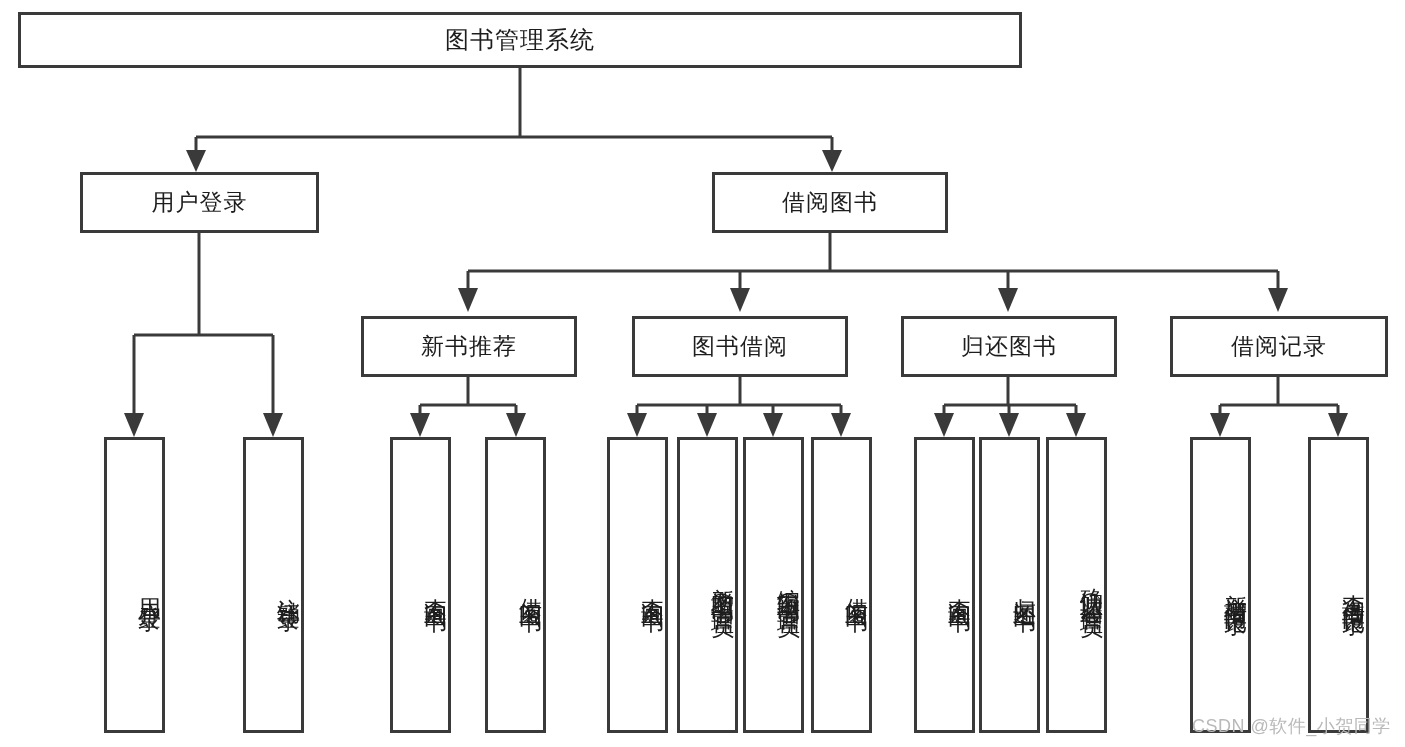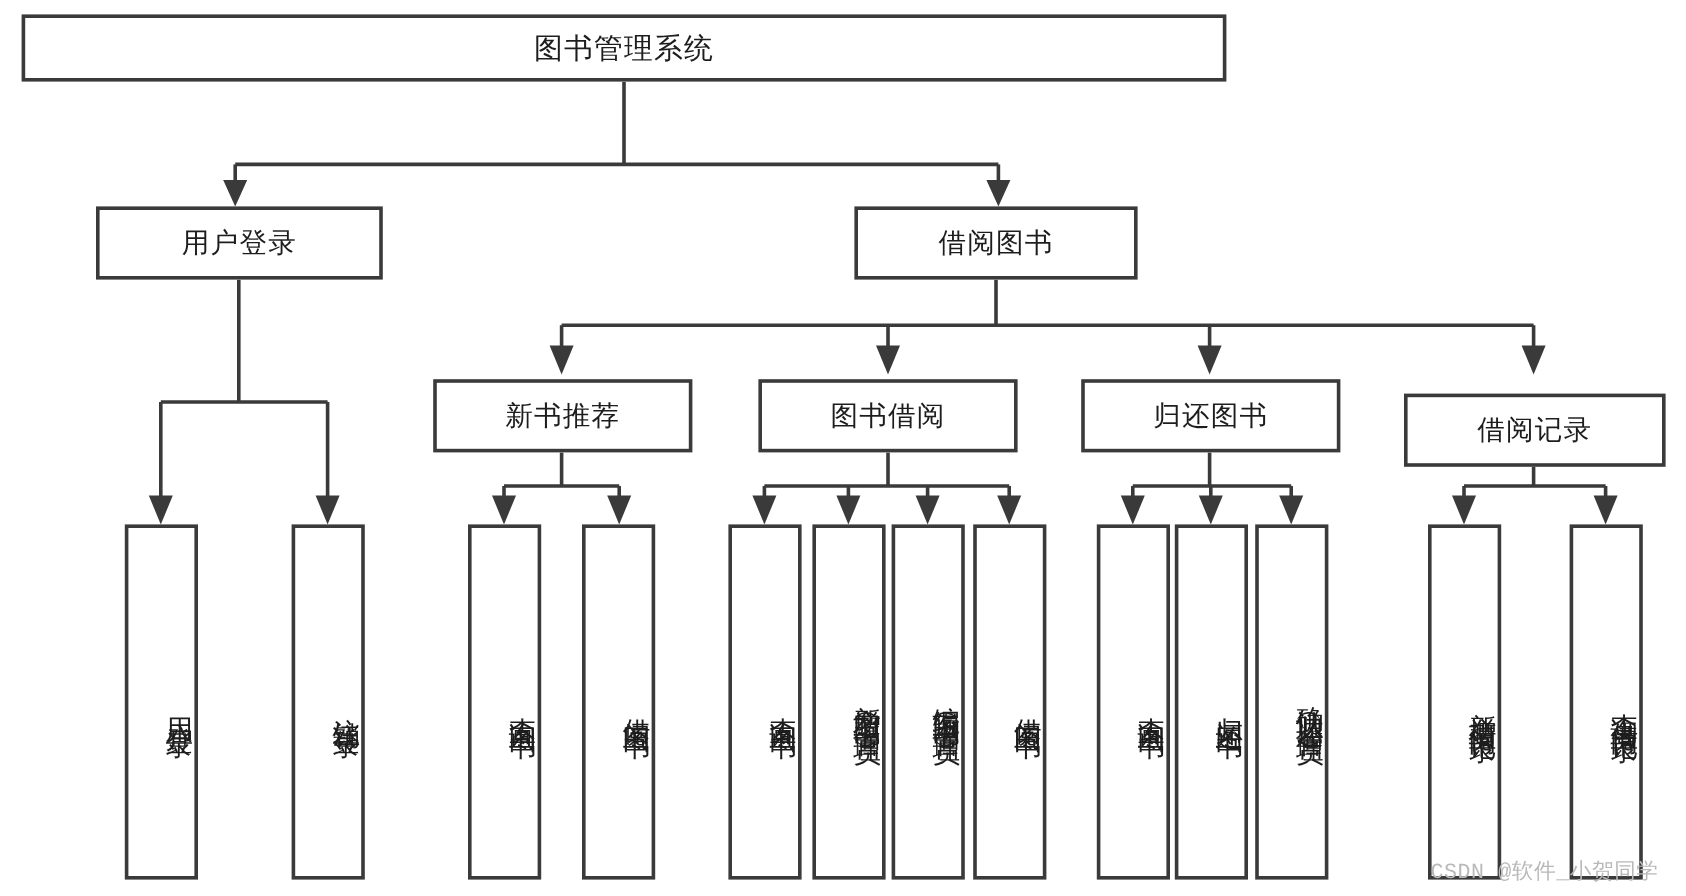--- a/index.html
+++ b/index.html
@@ -46,21 +46,20 @@
 
   .watermark{
     position:absolute;
     left:1192px;
     top:714px;
     font-size:18px;
     color:#b9b9b9;
     white-space:nowrap;
     letter-spacing:0.5px;
     pointer-events:none;
-    font-family:Liberation Mono, monospace;
   }
   svg.links{position:absolute;left:0;top:0;width:1405px;height:747px;}
   svg.links line, svg.links path{stroke:#3a3a3a;stroke-width:3;fill:none;}
   svg.links polygon{fill:#3a3a3a;}
 </style>
 </head>
 <body>
 
 <div id="diagram">
 
@@ -139,21 +138,21 @@
 
   <div class="node h" style="left:361px;top:316px;width:216px;height:61px;">
     <span class="txt">新书推荐</span>
   </div>
   <div class="node h" style="left:632px;top:316px;width:216px;height:61px;">
     <span class="txt">图书借阅</span>
   </div>
   <div class="node h" style="left:901px;top:316px;width:216px;height:61px;">
     <span class="txt">归还图书</span>
   </div>
-  <div class="node h" style="left:1170px;top:328px;width:218px;height:61px;">
+  <div class="node h" style="left:1170px;top:316px;width:218px;height:61px;">
     <span class="txt">借阅记录</span>
   </div>
 
   <div class="node v" style="left:104px;top:437px;width:61px;height:296px;">
     <span class="txt">用户登录</span>
   </div>
   <div class="node v" style="left:243px;top:437px;width:61px;height:296px;">
     <span class="txt">注销登录</span>
   </div>
 

